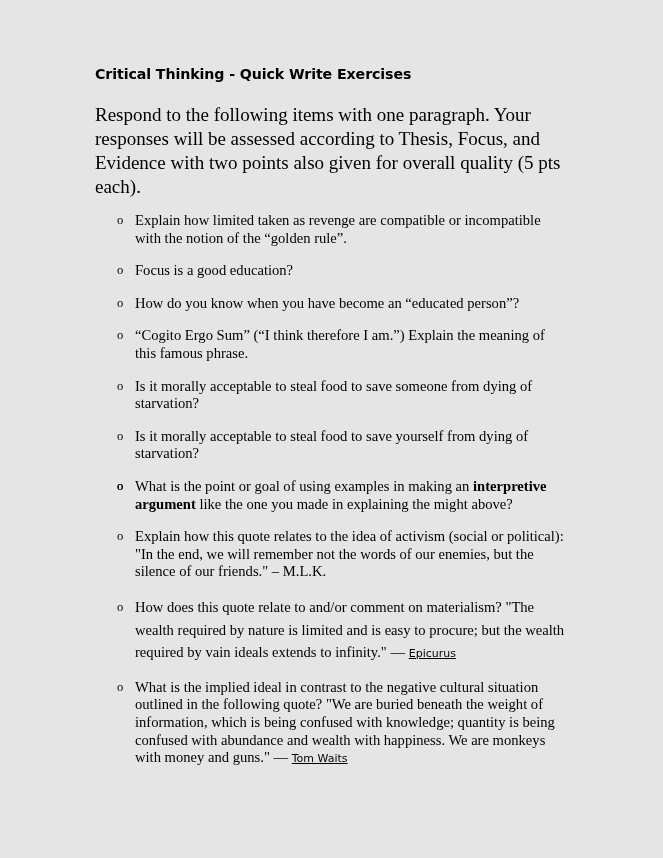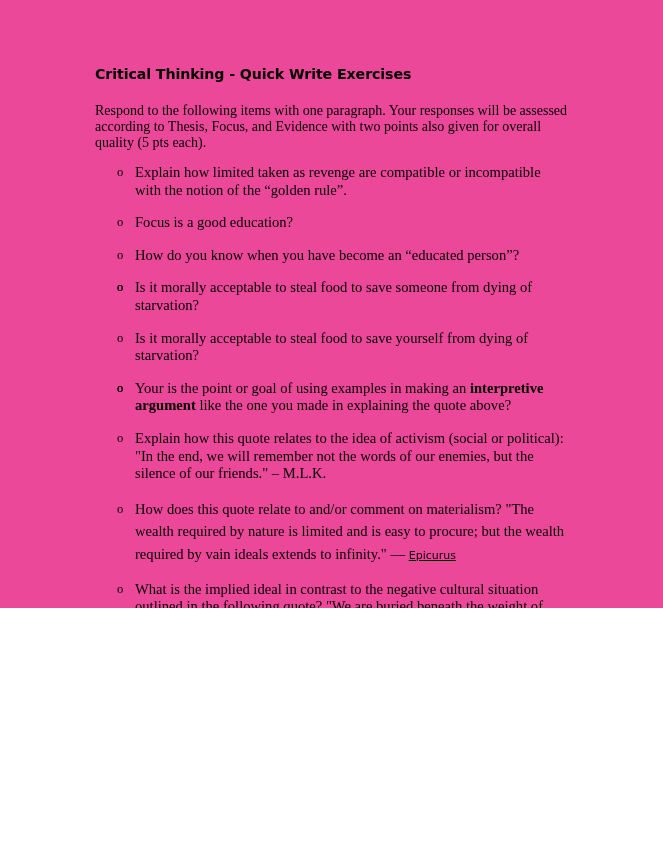--- a/index.html
+++ b/index.html
@@ -3,44 +3,44 @@
 <meta charset="utf-8">
 <style>
   html, body {
     margin: 0;
     padding: 0;
     background: #ffffff;
   }
   .page {
     position: relative;
     width: 663px;
-    height: 608px;
-    background: #ec4899;
+    height: 858px;
+    background: #e5e5e5;
     overflow: hidden;
     font-family: "Liberation Serif", serif;
     color: #000000;
   }
   .content {
     position: absolute;
     left: 95px;
     top: 66px;
     width: 474px;
   }
   .doc-title {
     font-family: "DejaVu Sans", sans-serif;
     font-weight: bold;
     font-size: 14.2px;
     letter-spacing: -0.1px;
     margin: 0 0 20px 0;
     line-height: 1.2;
     color: #000;
   }
   .intro {
-    font-size: 14px;
-    line-height: 16px;
+    font-size: 19px;
+    line-height: 24px;
     margin: 0 0 13px 0;
     text-align: left;
   }
   .qlist {
     list-style: none;
     margin: 0;
     padding: 0;
   }
   .qitem {
     position: relative;
@@ -79,24 +79,24 @@
   <div class="content">
 
     <h1 class="doc-title">Critical Thinking - Quick Write Exercises</h1>
 
     <p class="intro">Respond to the following items with one paragraph. Your responses will be assessed according to Thesis, Focus, and Evidence with two points also given for overall quality (5 pts each).</p>
 
     <ul class="qlist">
         <li class="qitem"><span class="bullet">o</span><span><span>Explain how limited taken as revenge are compatible or incompatible with the notion of the “golden rule”.</span></span></li>
         <li class="qitem"><span class="bullet">o</span><span><span>Focus is a good education?</span></span></li>
         <li class="qitem"><span class="bullet">o</span><span><span>How do you know when you have become an “educated person”?</span></span></li>
-        <li class="qitem"><span class="bullet">o</span></li>
+        <li class="qitem"><span class="bullet">o</span><span><span>“Cogito Ergo Sum” (“I think therefore I am.”) Explain the meaning of this famous phrase.</span></span></li>
         <li class="qitem"><span class="bullet">o</span><span><span>Is it morally acceptable to steal food to save someone from dying of starvation?</span></span></li>
         <li class="qitem"><span class="bullet">o</span><span><span>Is it morally acceptable to steal food to save yourself from dying of starvation?</span></span></li>
         <li class="qitem"><span class="bullet">o</span></li>
-        <li class="qitem"><span class="bullet">o</span><span><span>Your is the point or goal of using examples in making an </span><span class="bd">interpretive argument</span><span> like the one you made in explaining the quote above?</span></span></li>
+        <li class="qitem"><span class="bullet">o</span><span><span>What is the point or goal of using examples in making an </span><span class="bd">interpretive argument</span><span> like the one you made in explaining the might above?</span></span></li>
         <li class="qitem"><span class="bullet">o</span><span><span>Explain how this quote relates to the idea of activism (social or political): "In the end, we will remember not the words of our enemies, but the silence of our friends." – M.L.K.</span></span></li>
         <li class="qitem loose"><span class="bullet">o</span><span><span>How does this quote relate to and/or comment on materialism? "The wealth required by nature is limited and is easy to procure; but the wealth required by vain ideals extends to infinity." — </span><span class="attrib">Epicurus</span></span></li>
         <li class="qitem"><span class="bullet">o</span><span><span>What is the implied ideal in contrast to the negative cultural situation outlined in the following quote? "We are buried beneath the weight of information, which is being confused with knowledge; quantity is being confused with abundance and wealth with happiness. We are monkeys with money and guns." — </span><span class="attrib">Tom Waits</span></span></li>
       </ul>
 
   </div>
 </div>
 
 </body></html>

